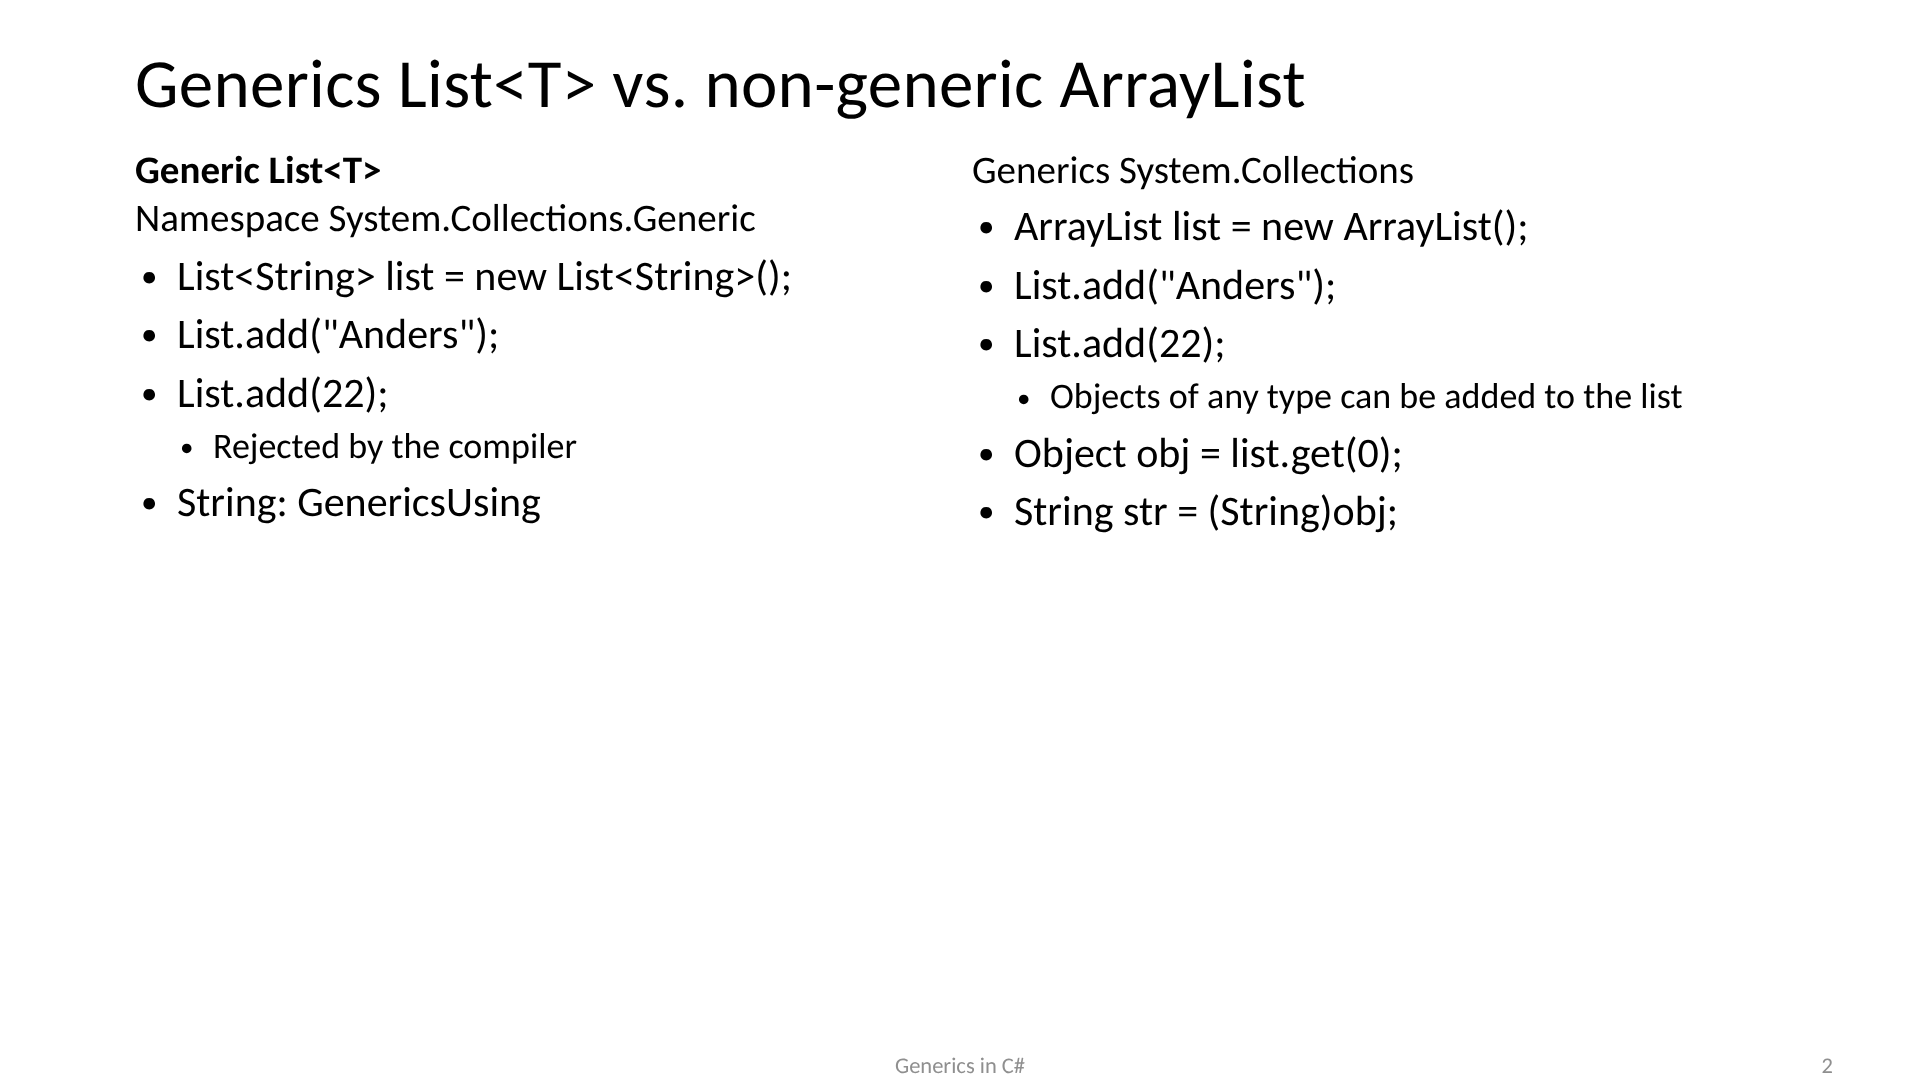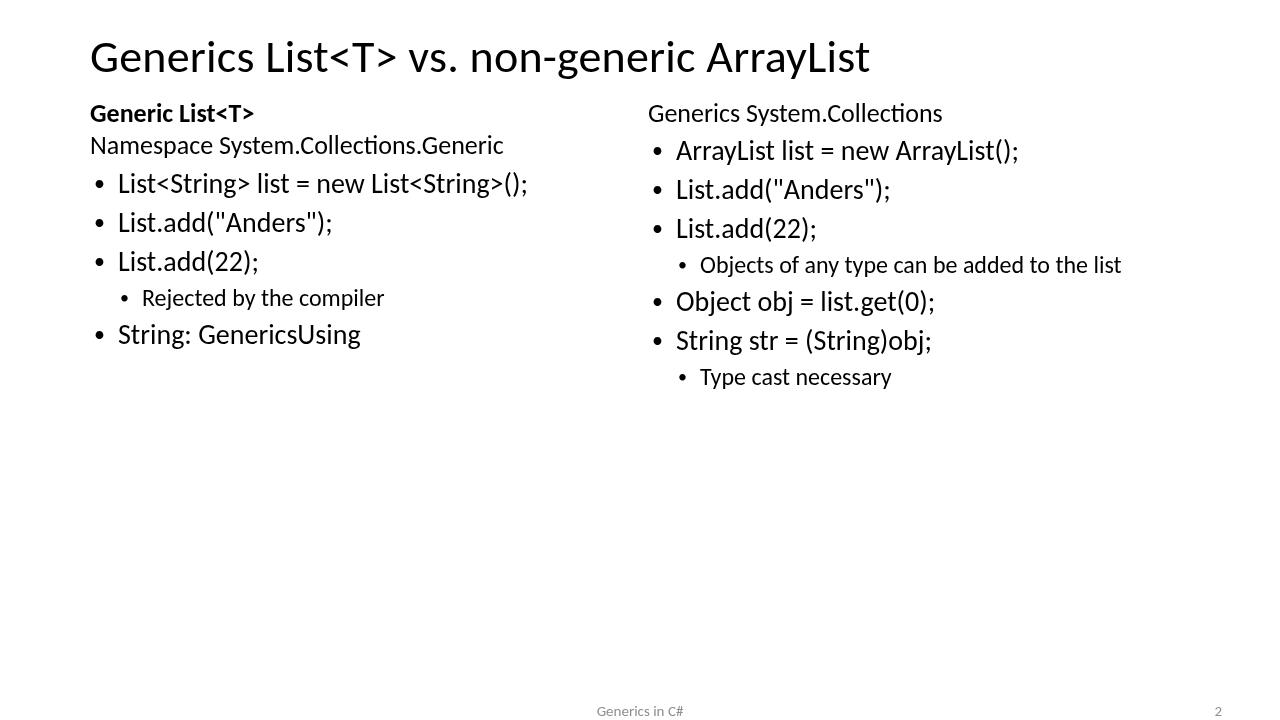--- a/index.html
+++ b/index.html
@@ -118,23 +118,20 @@
     <div class="ns">Generics System.Collections</div>
     <ul class="main">
       <li>ArrayList list = new ArrayList();</li>
       <li>List.add("Anders");</li>
       <li>List.add(22);</li>
       <ul class="sub">
         <li>Objects of any type can be added to the list</li>
       </ul>
       <li>Object obj = list.get(0);</li>
       <li>String str = (String)obj;</li>
-      <ul class="sub">
-        <li>Type cast necessary</li>
-      </ul>
     </ul>
   </div>
 
 </div>
 
 <div class="footer">
   <span class="footer-title">Generics in C#</span>
   <span class="footer-num">2</span>
 </div>
 

